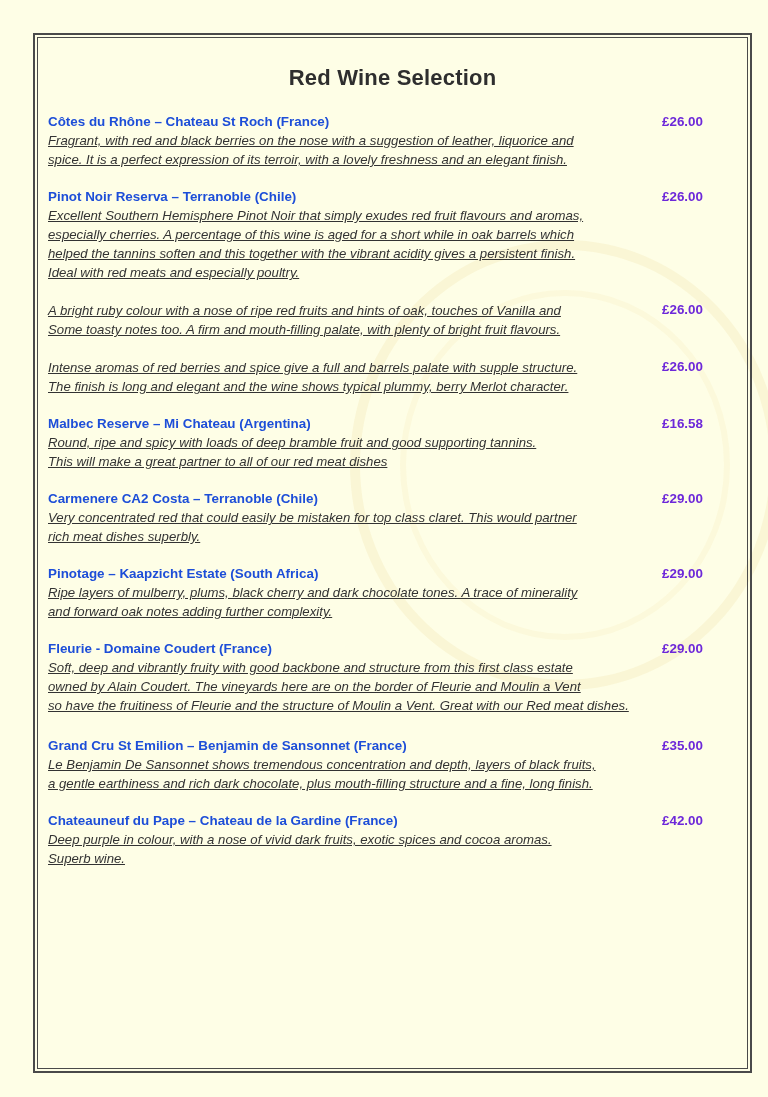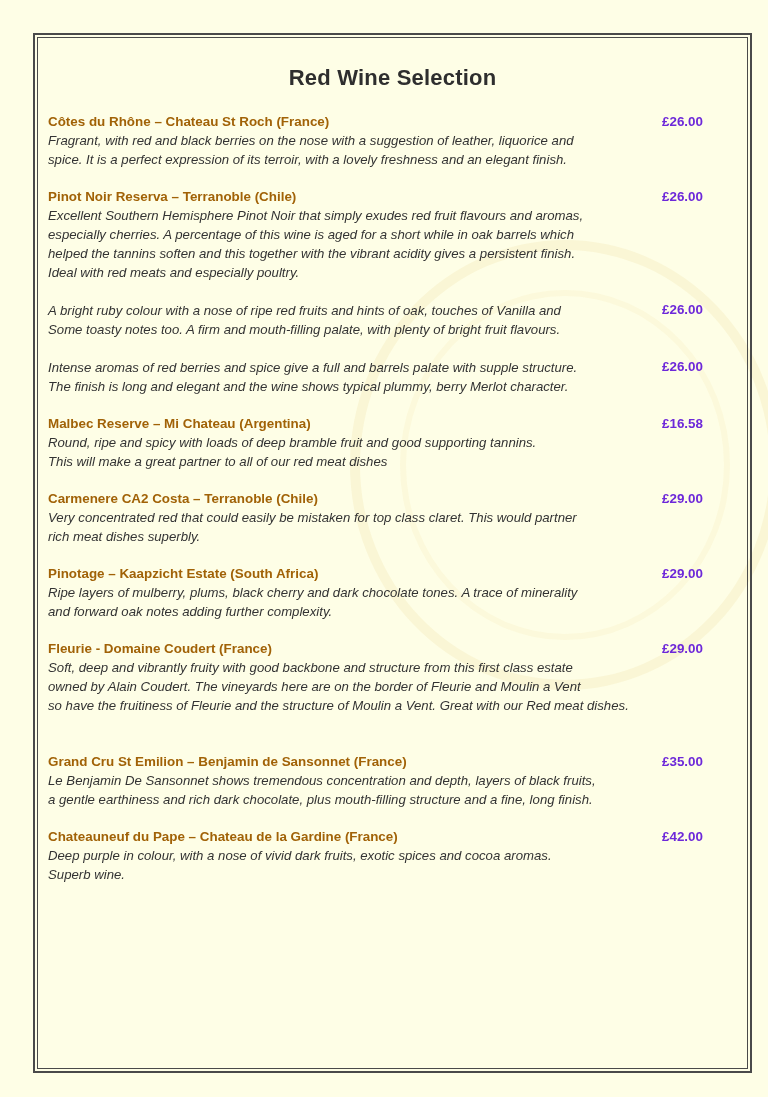--- a/index.html
+++ b/index.html
@@ -70,44 +70,45 @@
       position: absolute;
       left: 48px;
       top: 113px;
       width: 690px;
     }
     .item {
       position: relative;
       margin-bottom: 19px;
     }
     .item.gap-after {
-      margin-bottom: 38px;
+      margin-bottom: 22px;
     }
     .name {
       font-size: 13.4px;
       font-weight: bold;
-      color: #a16207;
+      color: #1d4ed8;
       line-height: 18px;
     }
     .price {
       font-size: 13.4px;
       font-weight: bold;
       color: #6d28d9;
       line-height: 18px;
       position: absolute;
       left: 614px;
       top: 0;
     }
     .desc {
       font-size: 13.2px;
       font-style: italic;
       color: #333;
       line-height: 19px;
       margin-top: 0px;
       white-space: pre-line;
+      text-decoration: underline;
     }
   </style>
 </head>
 <body>
 
 <div class="watermark"></div>
 <div class="watermark-inner"></div>
 
 <div class="frame-outer"></div>
 <div class="frame-inner"></div>

